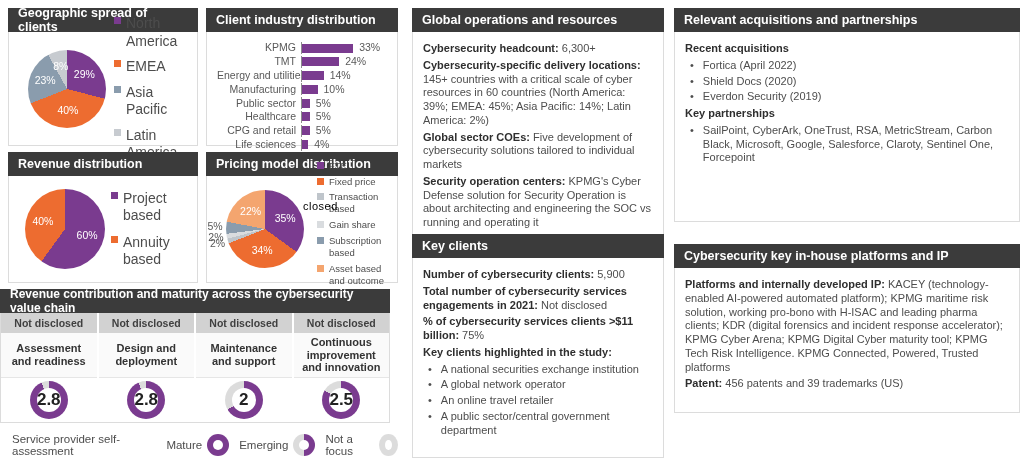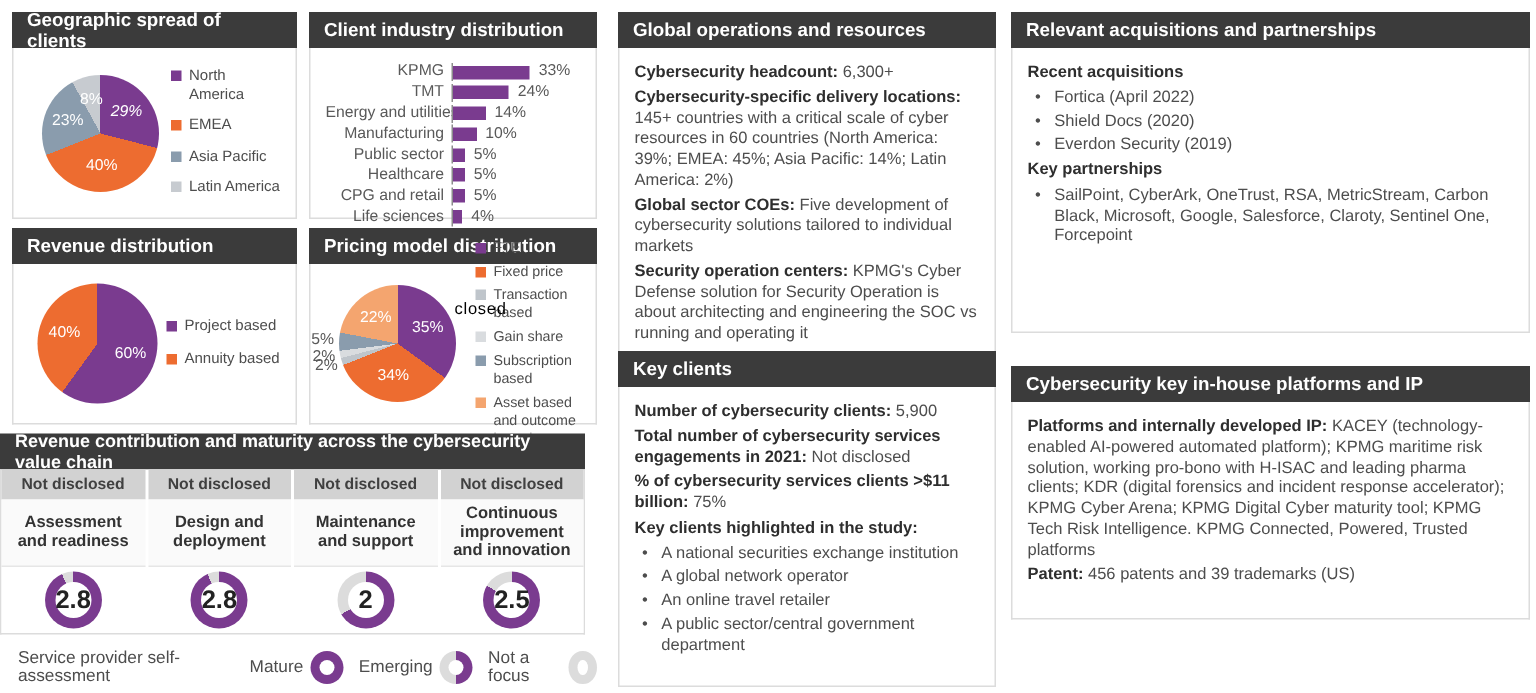--- a/index.html
+++ b/index.html
@@ -12,21 +12,21 @@
   .p-body { border:1px solid #DCDCDC; border-top:none; background:#fff; padding:7px 10px;
             font-size:11px; color:#4D4D4D; line-height:1.25; }
 
   
   .chart-body { display:flex; align-items:center; }
   .pie-wrap { position:relative; flex:0 0 auto; }
   .pie { position:absolute; inset:0; margin:auto; border-radius:50%; }
   .pie-label { position:absolute; transform:translate(-50%,-50%); font-size:10.5px; color:#fff; white-space:nowrap; }
   .pie-label.outside { color:#595959; }
   .legend-v { position:relative; flex:1; }
-  .legend-item { display:flex; align-items:flex-start; font-size:10px; color:#4D4D4D; margin:8px 0; }
+  .legend-item { display:flex; align-items:flex-start; font-size:14px; color:#4D4D4D; margin:8px 0; }
   .legend-item .swatch { flex:0 0 auto; width:7px; height:7px; margin:2px 5px 0 0; }
   .pricing-legend .legend-item { font-size:9.5px; margin:4px 0; }
   .revenue-legend .legend-item { margin:9px 0; }
   .artifact { position:absolute; font-size:11px; color:#000000; z-index:3; letter-spacing:0.5px; }
 
   
   .bars { padding-top:3px; }
   .bar-row { display:flex; align-items:center; height:12px; margin-bottom:1.8px; }
   .bar-cat { width:84px; text-align:right; font-size:10.5px; color:#595959; padding-right:5px; white-space:nowrap; }
   .bar-track { border-left:1px solid #8C8C8C; height:12px; display:flex; align-items:center; }
@@ -65,21 +65,21 @@
 </head>
 <body>
 
 <div id="canvas">
 
   <div class="panel" style="left:8px; top:8px; width:190px;">
     <div class="p-head">Geographic spread of clients</div>
     <div class="p-body chart-body" style="height:114px;">
       <div class="pie-wrap" style="width:95px; height:96px;">
         <div class="pie" style="width: 78px; height: 78px; background: conic-gradient(rgb(122, 59, 143) 0%, rgb(122, 59, 143) 29%, rgb(237, 108, 48) 29%, rgb(237, 108, 48) 69%, rgb(138, 156, 173) 69%, rgb(138, 156, 173) 92%, rgb(199, 203, 208) 92%, rgb(199, 203, 208) 100%);"></div>
-      <span class="pie-label" style="left: 65.3733px; top: 34.136px; font-style: italic;">29%</span>
+      <span class="pie-label" style="left: 65.3733px; top: 34.136px;">29%</span>
           <span class="pie-label" style="left: 48.9203px; top: 70.5754px;">40%</span>
           <span class="pie-label" style="left: 26.2173px; top: 40.3377px;">23%</span>
           <span class="pie-label" style="left: 41.8746px; top: 26.0906px;">8%</span>
         </div>
       <div class="legend-v">
           <div class="legend-item">
             <span class="swatch" style="background: rgb(122, 59, 143);"></span>
             <span>North America</span>
           </div>
           <div class="legend-item">

